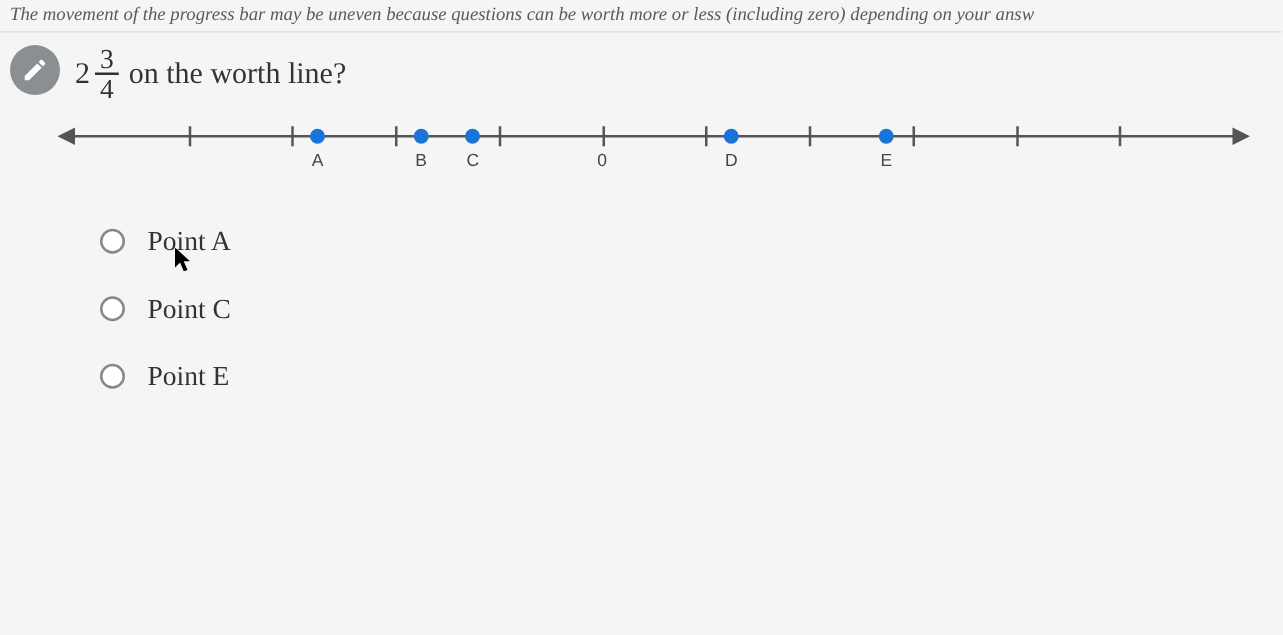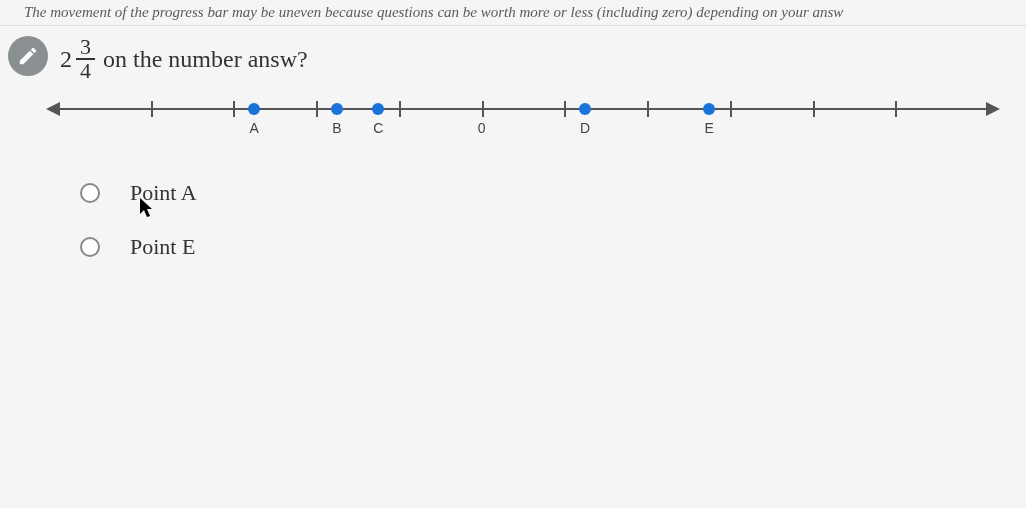--- a/index.html
+++ b/index.html
@@ -8,21 +8,21 @@
       background: #f5f5f5;
       width: 1026px;
       height: 508px;
       overflow: hidden;
       color: #333;
     }
     .hint-bar {
       font-style: italic;
       color: #5a5a5a;
       font-size: 15px;
-      padding: 4px 24px;
+      padding: 4px 8px;
       border-bottom: 1px solid #ddd;
     }
     .question-row {
       display: flex;
       align-items: flex-start;
       padding: 10px 8px 0 8px;
       gap: 12px;
     }
     .pencil-badge {
       width: 40px;
@@ -103,21 +103,21 @@
       color: #444;
       transform: translateX(-50%);
       font-family: Arial, sans-serif;
     }
     .options {
       padding: 10px 0 0 80px;
     }
     .option {
       display: flex;
       align-items: center;
-      gap: 30px;
+      gap: 18px;
       padding: 14px 0;
       cursor: pointer;
     }
     .radio {
       width: 20px;
       height: 20px;
       border: 2px solid #888;
       border-radius: 50%;
       background: #fff;
       flex-shrink: 0;
@@ -146,21 +146,21 @@
       </svg>
   </div>
   <div class="question-text">
     <span style="display:inline-flex;align-items:center;">
       <span style="font-size:24px;margin-right:2px;">2</span>
       <span class="frac">
         <span class="num">3</span>
         <span class="den">4</span>
       </span>
     </span>
-    <span>on the number answ?</span>
+    <span>on the worth line?</span>
   </div>
 </div>
 
 <div class="number-line-wrap">
   <div class="number-line" id="number-line">
     <div class="nl-axis"></div>
     <div class="nl-arrow-left"></div>
     <div class="nl-arrow-right"></div>
   <div class="tick" style="left: 102.727px;"></div>
       <div class="tick" style="left: 185.455px;"></div>
@@ -186,19 +186,23 @@
     </div>
 </div>
 
 <div class="options">
   <div class="option">
     <div class="radio"></div>
     <div class="option-label">Point A</div>
   </div>
   <div class="option">
     <div class="radio"></div>
+    <div class="option-label">Point C</div>
+  </div>
+  <div class="option">
+    <div class="radio"></div>
     <div class="option-label">Point E</div>
   </div>
 </div>
 
 <svg class="cursor-icon" width="16" height="20" viewBox="0 0 16 20">
   <path d="M0 0 L0 16 L4 12 L7 19 L10 18 L7 11 L12 11 Z" fill="#000"></path>
 </svg>
 
 </body></html>

